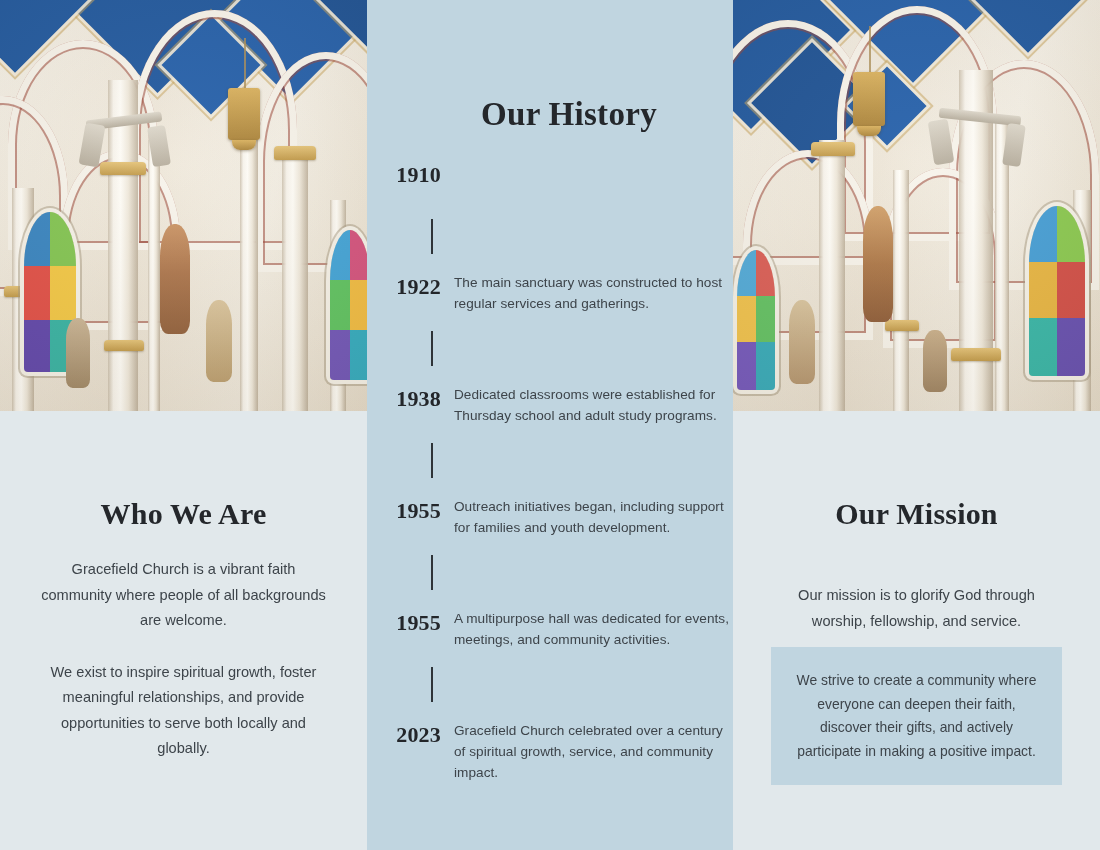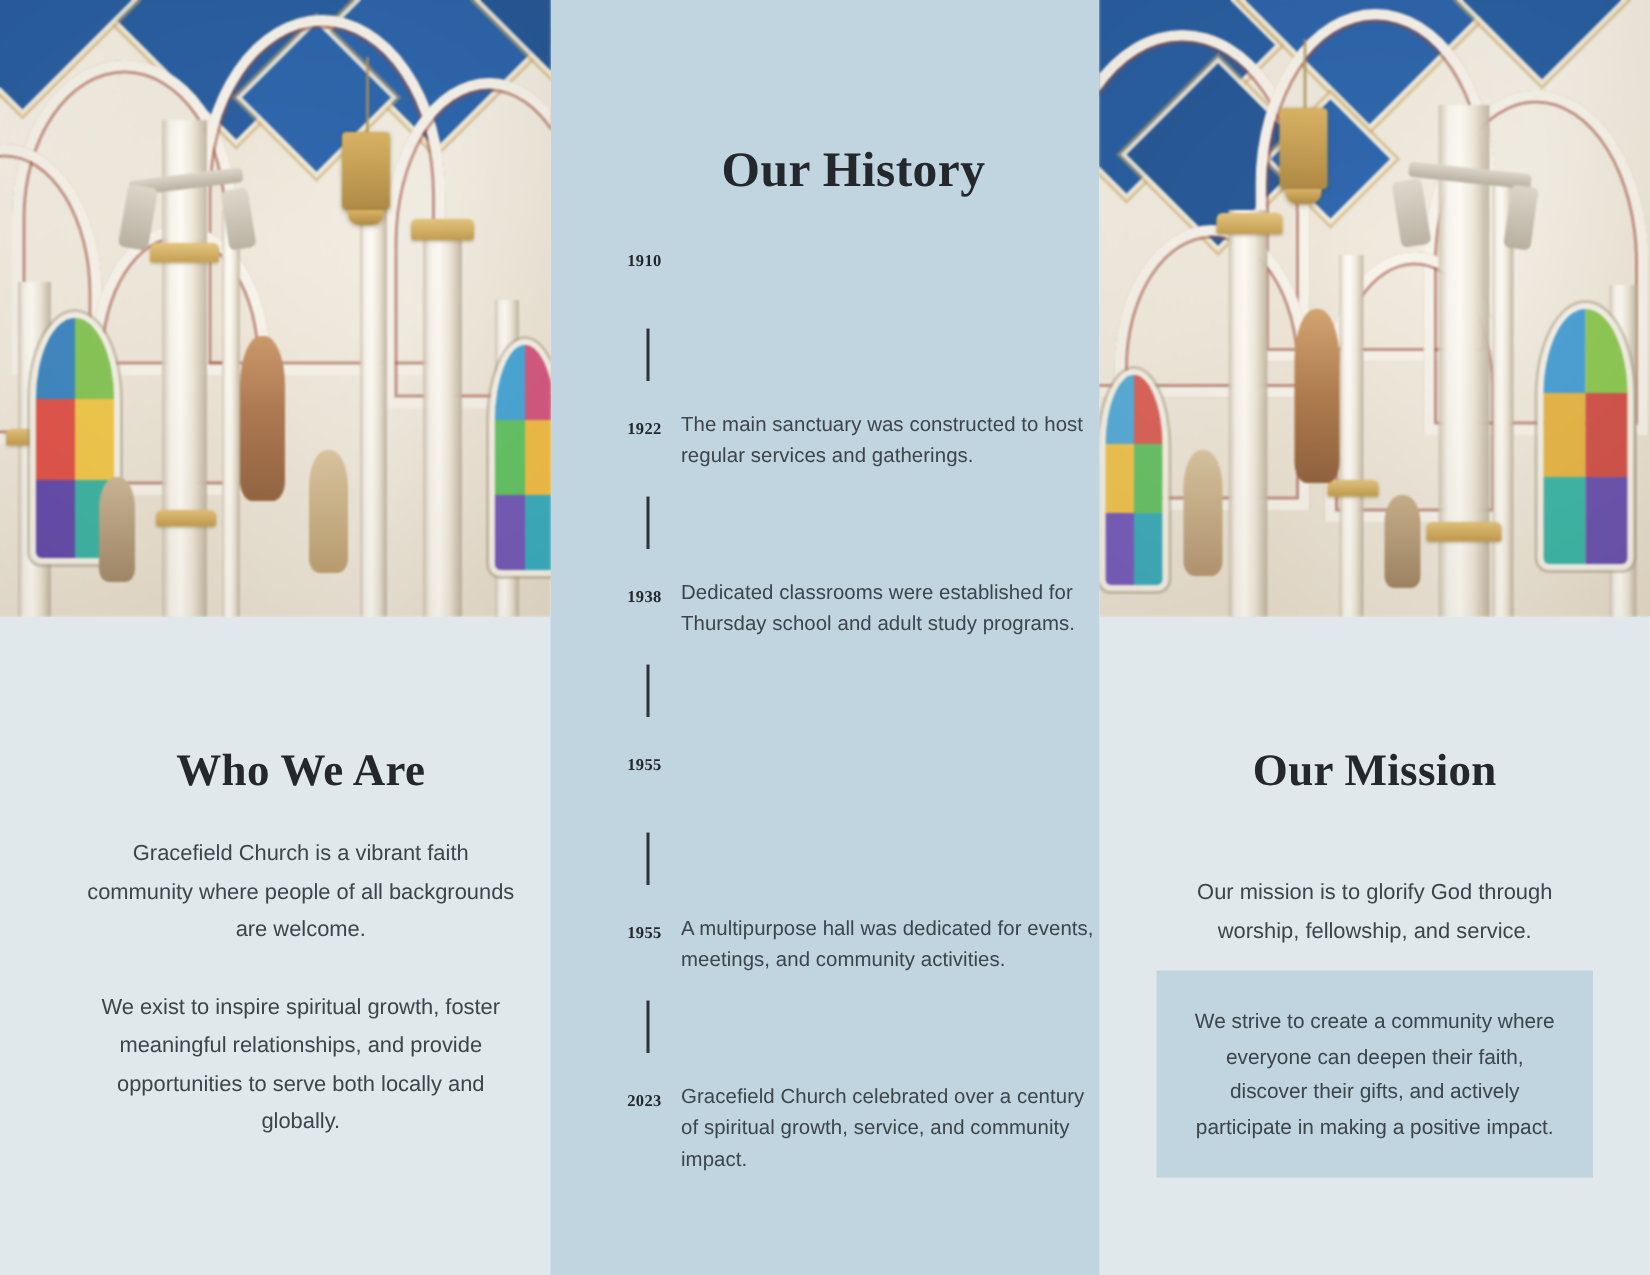--- a/index.html
+++ b/index.html
@@ -183,21 +183,21 @@
     align-items: flex-start;
     margin-bottom: 0;
   }
   .tl-year {
     width: 74px;
     flex: 0 0 74px;
     text-align: right;
     padding-right: 0px;
     font-family: "Liberation Serif", serif;
     font-weight: bold;
-    font-size: 11px;
+    font-size: 22px;
     letter-spacing: 0.2px;
     color: #23262a;
     line-height: 21px;
     padding-top: 4px;
   }
   .tl-body {
     flex: 1 1 auto;
     padding-left: 13px;
     font-family: "Liberation Sans", sans-serif;
     font-size: 13.6px;
@@ -212,21 +212,21 @@
     background: #2e3338;
   }
 
   
   .side {
     position: absolute;
     top: 411px;
     width: 367px;
     height: 439px;
   }
-  .side.left  { left: 17px; }
+  .side.left  { left: 0; }
   .side.right { left: 733px; }
 
   .side-title {
     position: absolute;
     top: 86px;
     left: 0;
     width: 367px;
     text-align: center;
     font-family: "Liberation Serif", serif;
     font-weight: bold;
@@ -404,20 +404,21 @@
           <div class="tl-body">The main sanctuary was constructed to host regular services and gatherings.</div>
           <div class="tl-connector" style="top: 59px; height: 35px;"></div>
         </div>
         <div class="tl-item" style="height: 112px;">
           <div class="tl-year">1938</div>
           <div class="tl-body">Dedicated classrooms were established for Thursday school and adult study programs.</div>
           <div class="tl-connector" style="top: 59px; height: 35px;"></div>
         </div>
         <div class="tl-item" style="height: 112px;">
           <div class="tl-year">1955</div>
+          <div class="tl-body">Outreach initiatives began, including support for families and youth development.</div>
           <div class="tl-connector" style="top: 59px; height: 35px;"></div>
         </div>
         <div class="tl-item" style="height: 112px;">
           <div class="tl-year">1955</div>
           <div class="tl-body">A multipurpose hall was dedicated for events, meetings, and community activities.</div>
           <div class="tl-connector" style="top: 59px; height: 35px;"></div>
         </div>
         <div class="tl-item" style="height: auto;">
           <div class="tl-year">2023</div>
           <div class="tl-body">Gracefield Church celebrated over a century of spiritual growth, service, and community impact.</div>

